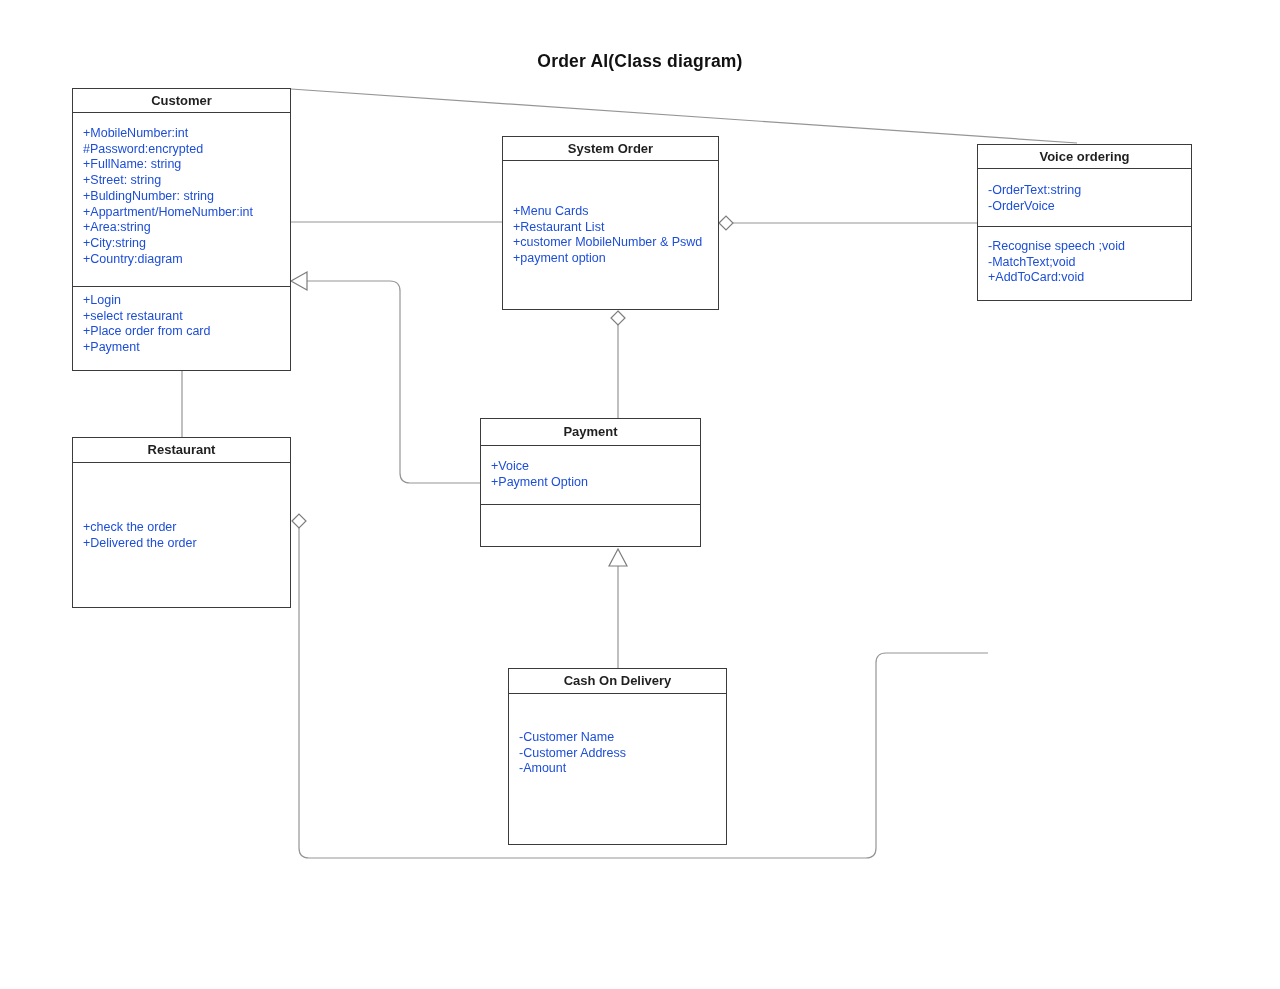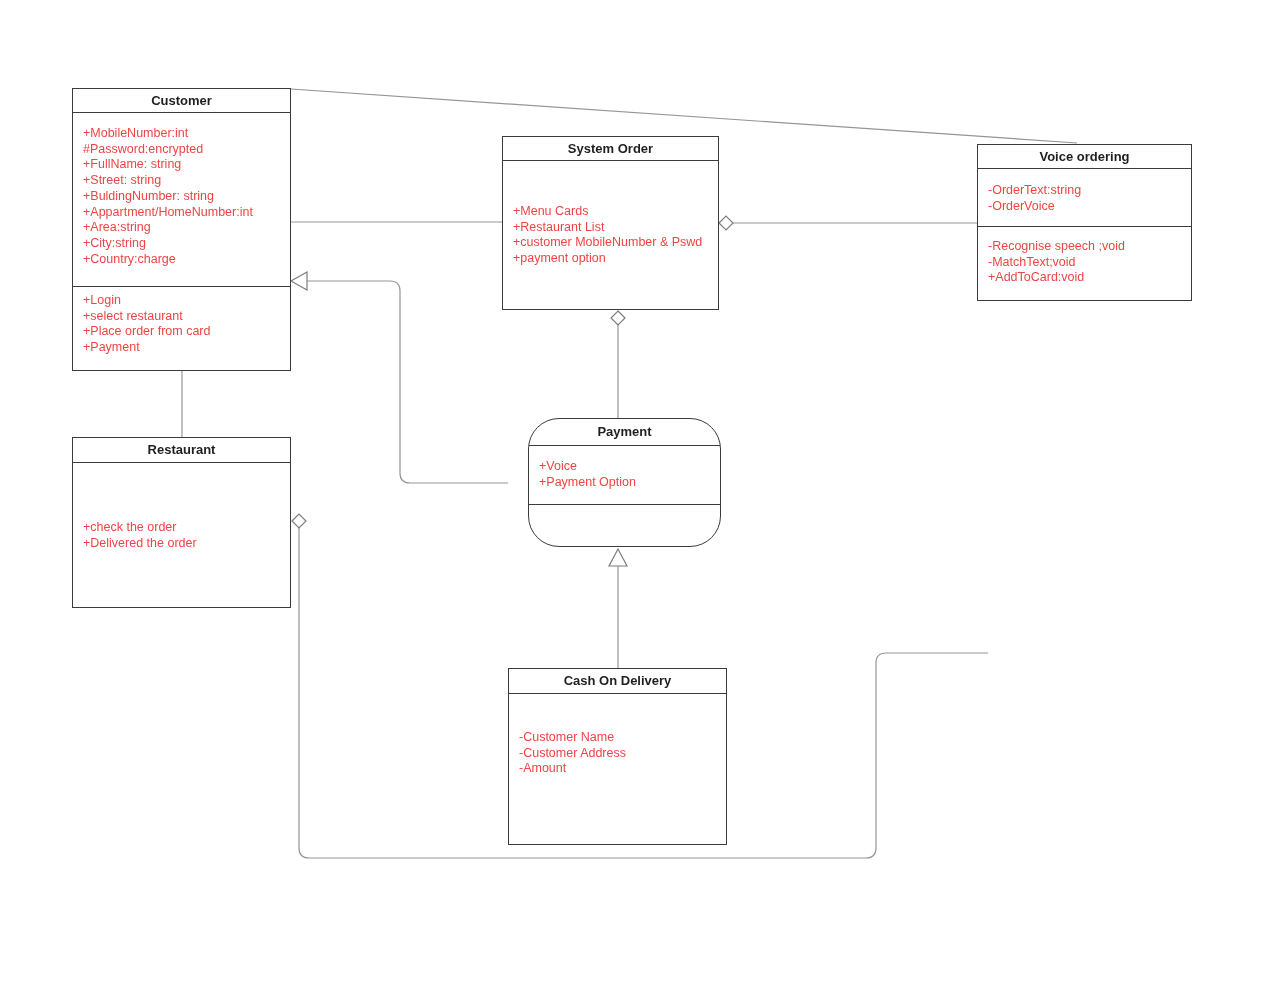--- a/index.html
+++ b/index.html
@@ -16,27 +16,28 @@
     position:absolute;z-index:2;background:#ffffff;border:1.6px solid #3b3b3b;
     box-sizing:border-box;font-size:12.5px;line-height:15.7px;
   }
   .uml-title{
     font-weight:bold;text-align:center;font-size:13px;color:#1f1f1f;
     border-bottom:1.6px solid #3b3b3b;box-sizing:border-box;
     display:flex;align-items:center;justify-content:center;
   }
   .uml-section{box-sizing:border-box;padding-left:10px;overflow:hidden;}
   .uml-section.divided{border-top:1.6px solid #3b3b3b;}
-  .uml-line{white-space:pre;color:#ef4444;}
+  .uml-line{white-space:pre;color:#1d4ed8;}
 </style>
 </head>
 <body>
 
 <div id="canvas">
 
+  <div id="diagram-title">Order AI(Class diagram)</div>
 
   <svg id="connector-layer" width="1280" height="989" viewBox="0 0 1280 989" fill="none" stroke="#959595" stroke-width="1.2">
 
     <path d="M291,89 L1077,143"></path>
 
     <path d="M291,222 L502,222"></path>
 
     <path d="M733,223 L977,223"></path>
     <polygon points="719,223 726,216 733,223 726,230" fill="#ffffff" stroke="#7d7d7d"></polygon>
 
@@ -59,21 +60,21 @@
     <div class="uml-title" style="height:24px;text-align:right;">Customer</div>
     <div class="uml-section" style="height:173px;padding-top:13px;">
       <div class="uml-line">+MobileNumber:int</div>
       <div class="uml-line">#Password:encrypted</div>
       <div class="uml-line">+FullName: string</div>
       <div class="uml-line">+Street: string</div>
       <div class="uml-line">+BuldingNumber: string</div>
       <div class="uml-line">+Appartment/HomeNumber:int</div>
       <div class="uml-line">+Area:string</div>
       <div class="uml-line">+City:string</div>
-      <div class="uml-line">+Country:charge</div>
+      <div class="uml-line">+Country:diagram</div>
     </div>
     <div class="uml-section divided" style="height:83px;padding-top:6px;">
       <div class="uml-line">+Login</div>
       <div class="uml-line">+select restaurant</div>
       <div class="uml-line">+Place order from card</div>
       <div class="uml-line">+Payment</div>
     </div>
   </div>
 
   <div class="uml-class" style="left:502px;top:136px;width:217px;height:174px;">
@@ -100,21 +101,21 @@
       <div class="uml-line">-OrderText:string</div>
       <div class="uml-line">-OrderVoice</div>
     </div>
     <div class="uml-section divided" style="height:73px;padding-top:12px;">
       <div class="uml-line">-Recognise speech ;void</div>
       <div class="uml-line">-MatchText;void</div>
       <div class="uml-line">+AddToCard:void</div>
     </div>
   </div>
 
-  <div class="uml-class" style="left:528px;top:418px;width:193px;height:129px;border-radius:31px;">
+  <div class="uml-class" style="left:480px;top:418px;width:221px;height:129px;">
     <div class="uml-title" style="height:27px;">Payment</div>
     <div class="uml-section" style="height:58px;padding-top:13px;">
       <div class="uml-line">+Voice</div>
       <div class="uml-line">+Payment Option</div>
     </div>
     <div class="uml-section divided" style="height:41px;"></div>
   </div>
 
   <div class="uml-class" style="left:508px;top:668px;width:219px;height:177px;">
     <div class="uml-title" style="height:25px;">Cash On Delivery</div>

